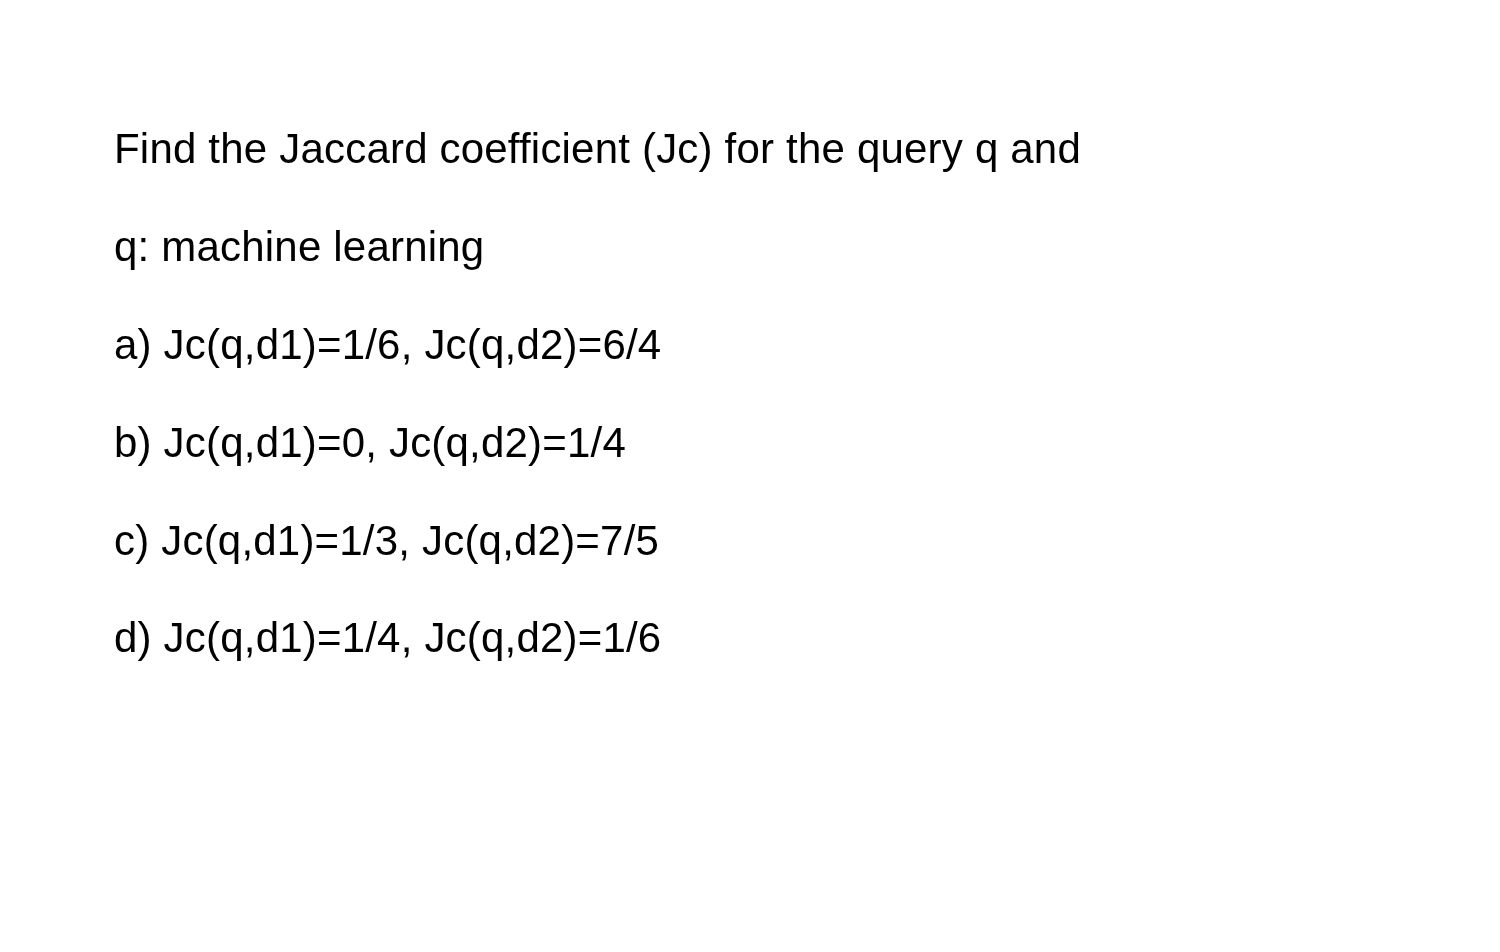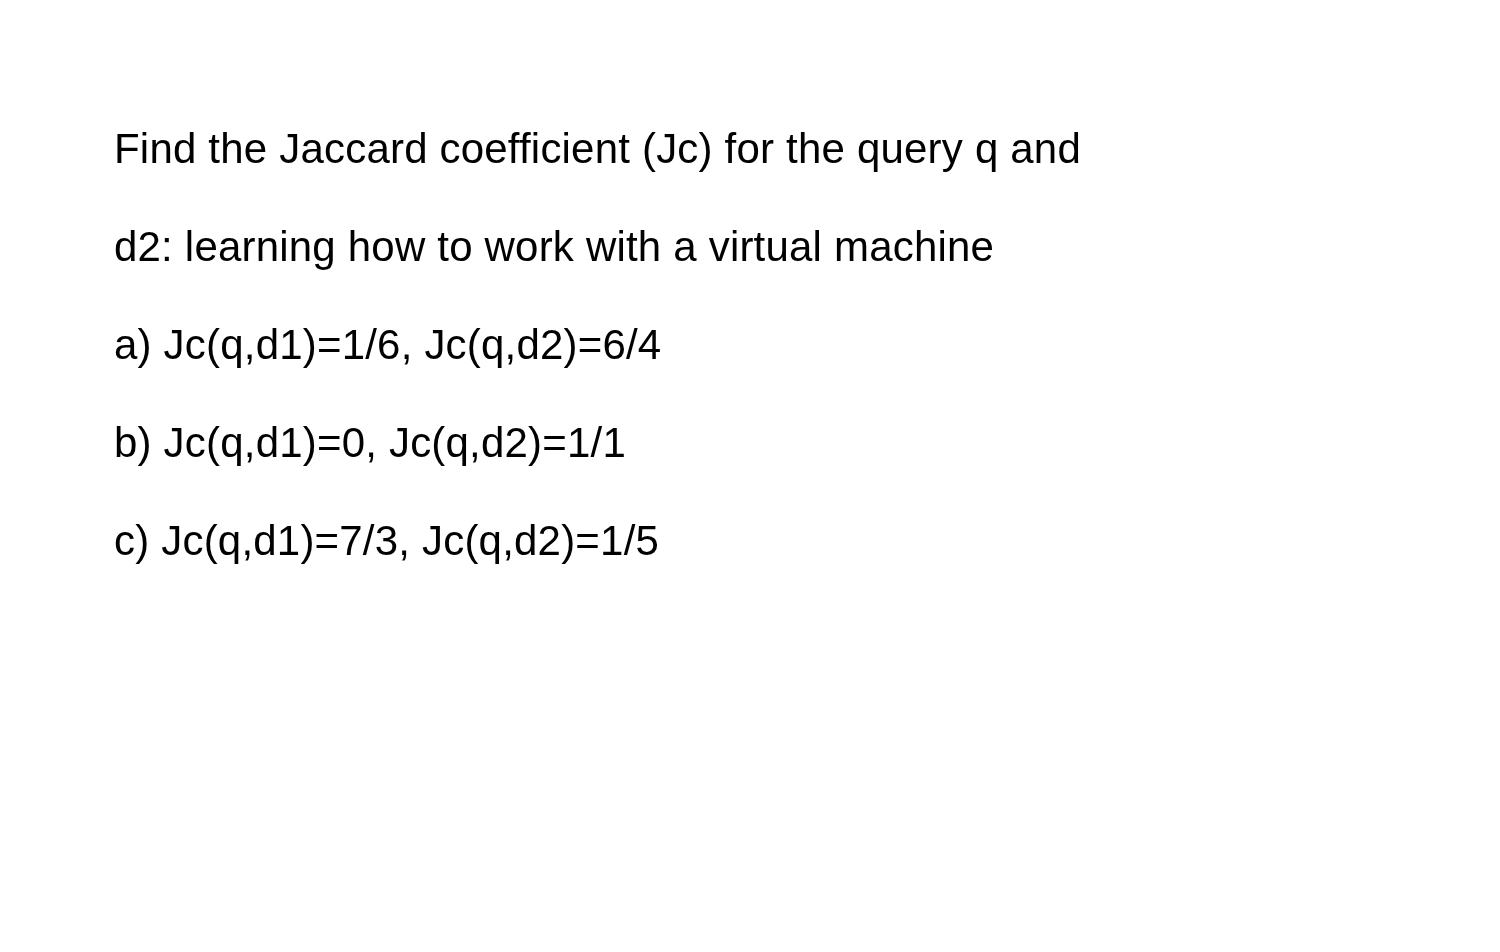--- a/index.html
+++ b/index.html
@@ -22,17 +22,18 @@
     }
     .line {
       display: block;
     }
   </style>
 </head>
 <body>
 
 <div class="content">
   <span class="line">Find the Jaccard coefficient (Jc) for the query q and</span>
-  <span class="line">d2: learning how to work with a virtual machine</span>
+  <span class="line">q: machine learning</span>
   <span class="line">a) Jc(q,d1)=1/6, Jc(q,d2)=6/4</span>
-  <span class="line">b) Jc(q,d1)=0, Jc(q,d2)=1/1</span>
-  <span class="line">c) Jc(q,d1)=7/3, Jc(q,d2)=1/5</span>
+  <span class="line">b) Jc(q,d1)=0, Jc(q,d2)=1/4</span>
+  <span class="line">c) Jc(q,d1)=1/3, Jc(q,d2)=7/5</span>
+  <span class="line">d) Jc(q,d1)=1/4, Jc(q,d2)=1/6</span>
 </div>
 
 </body></html>

